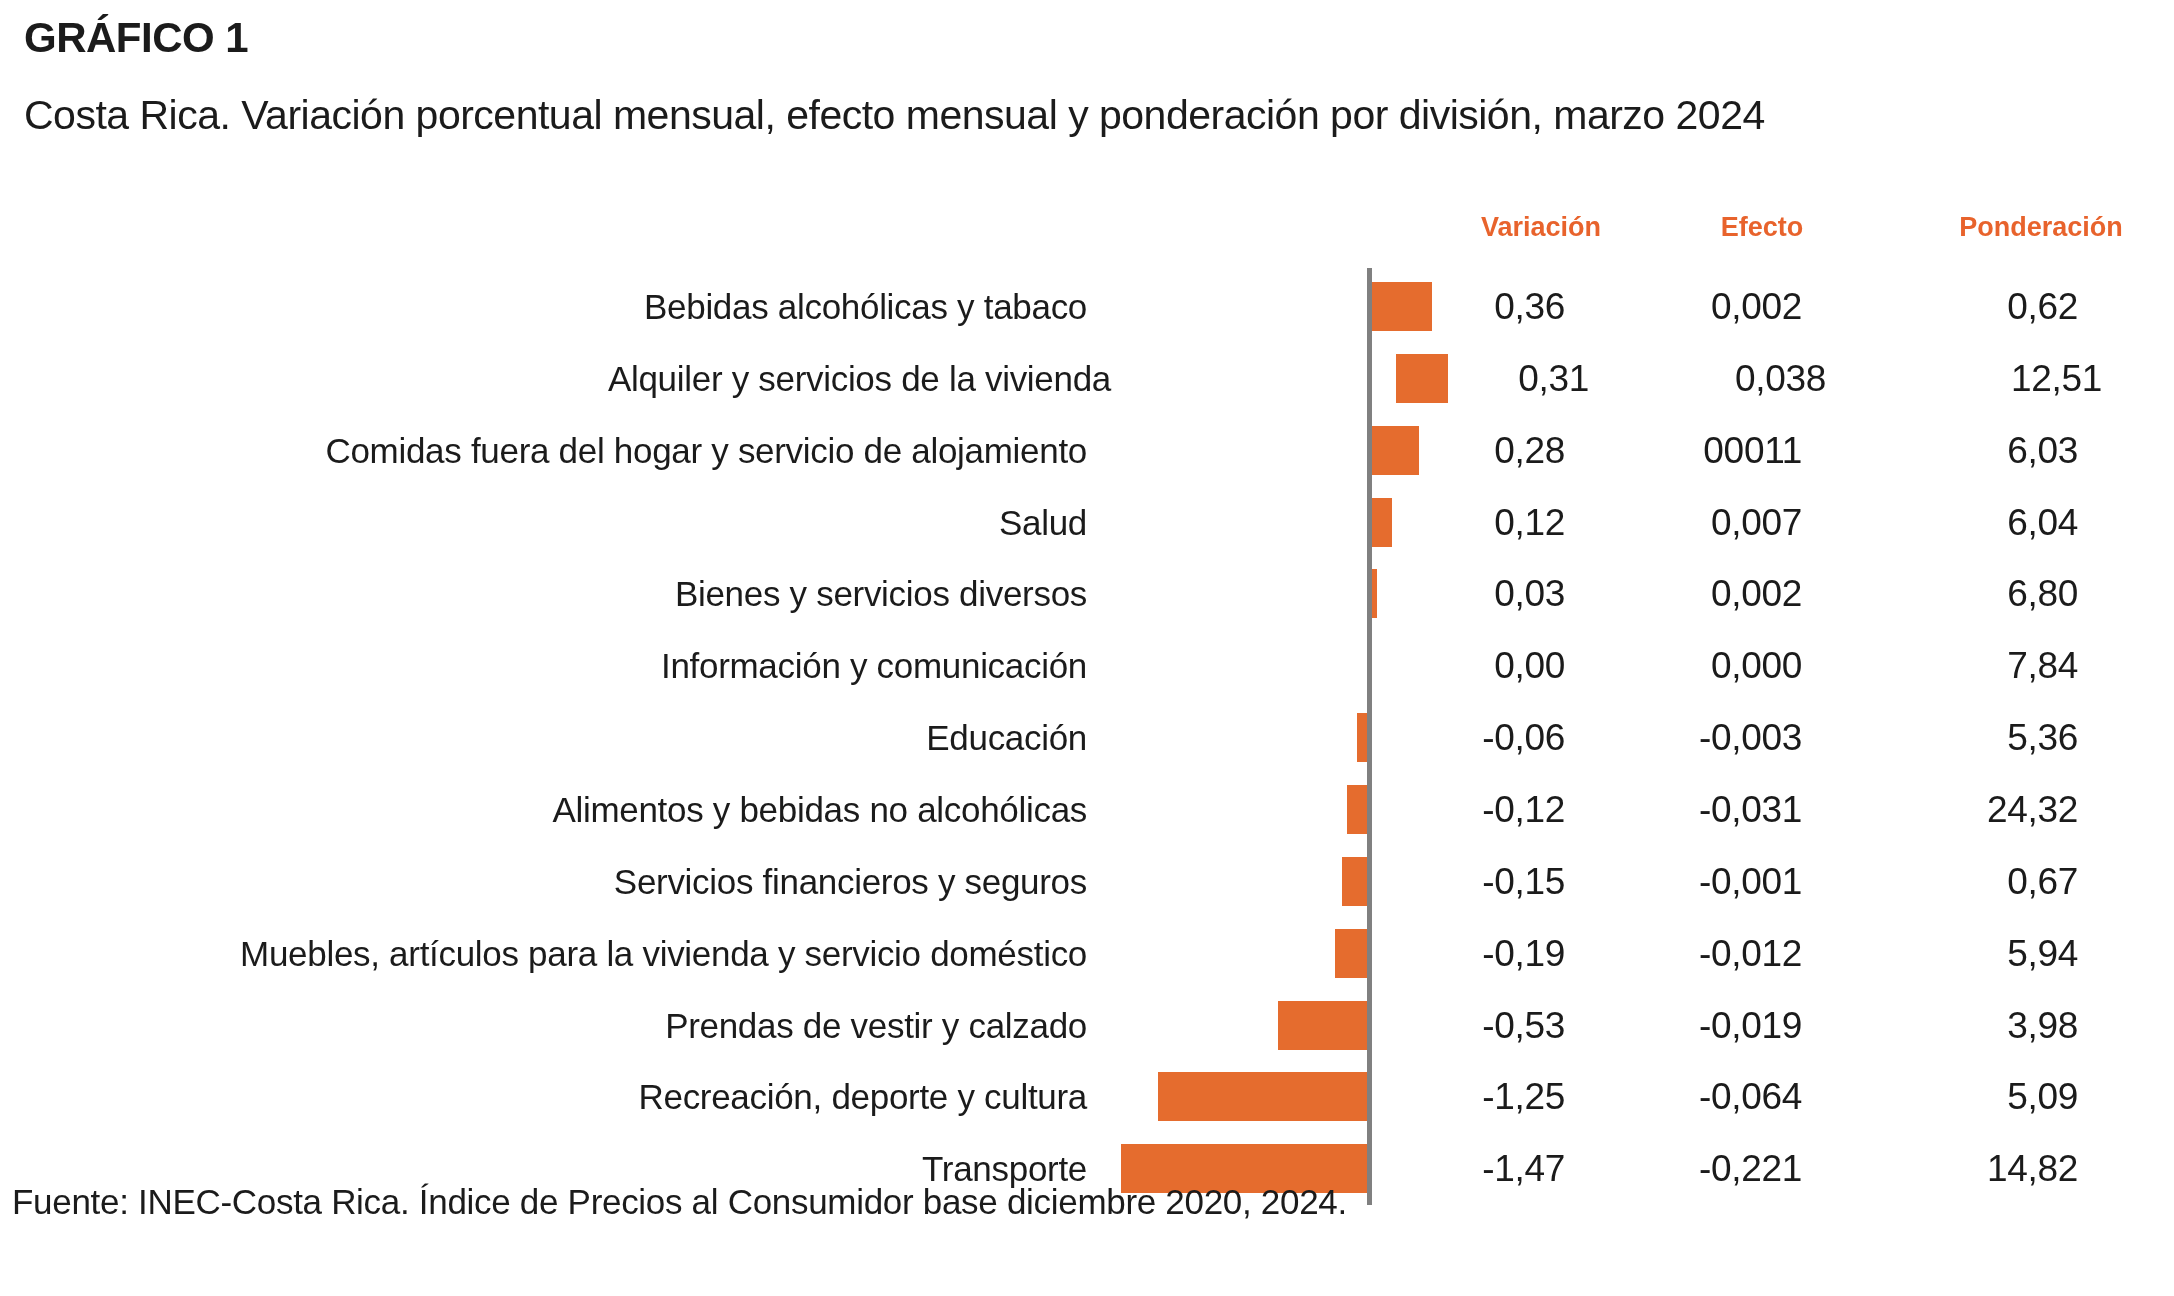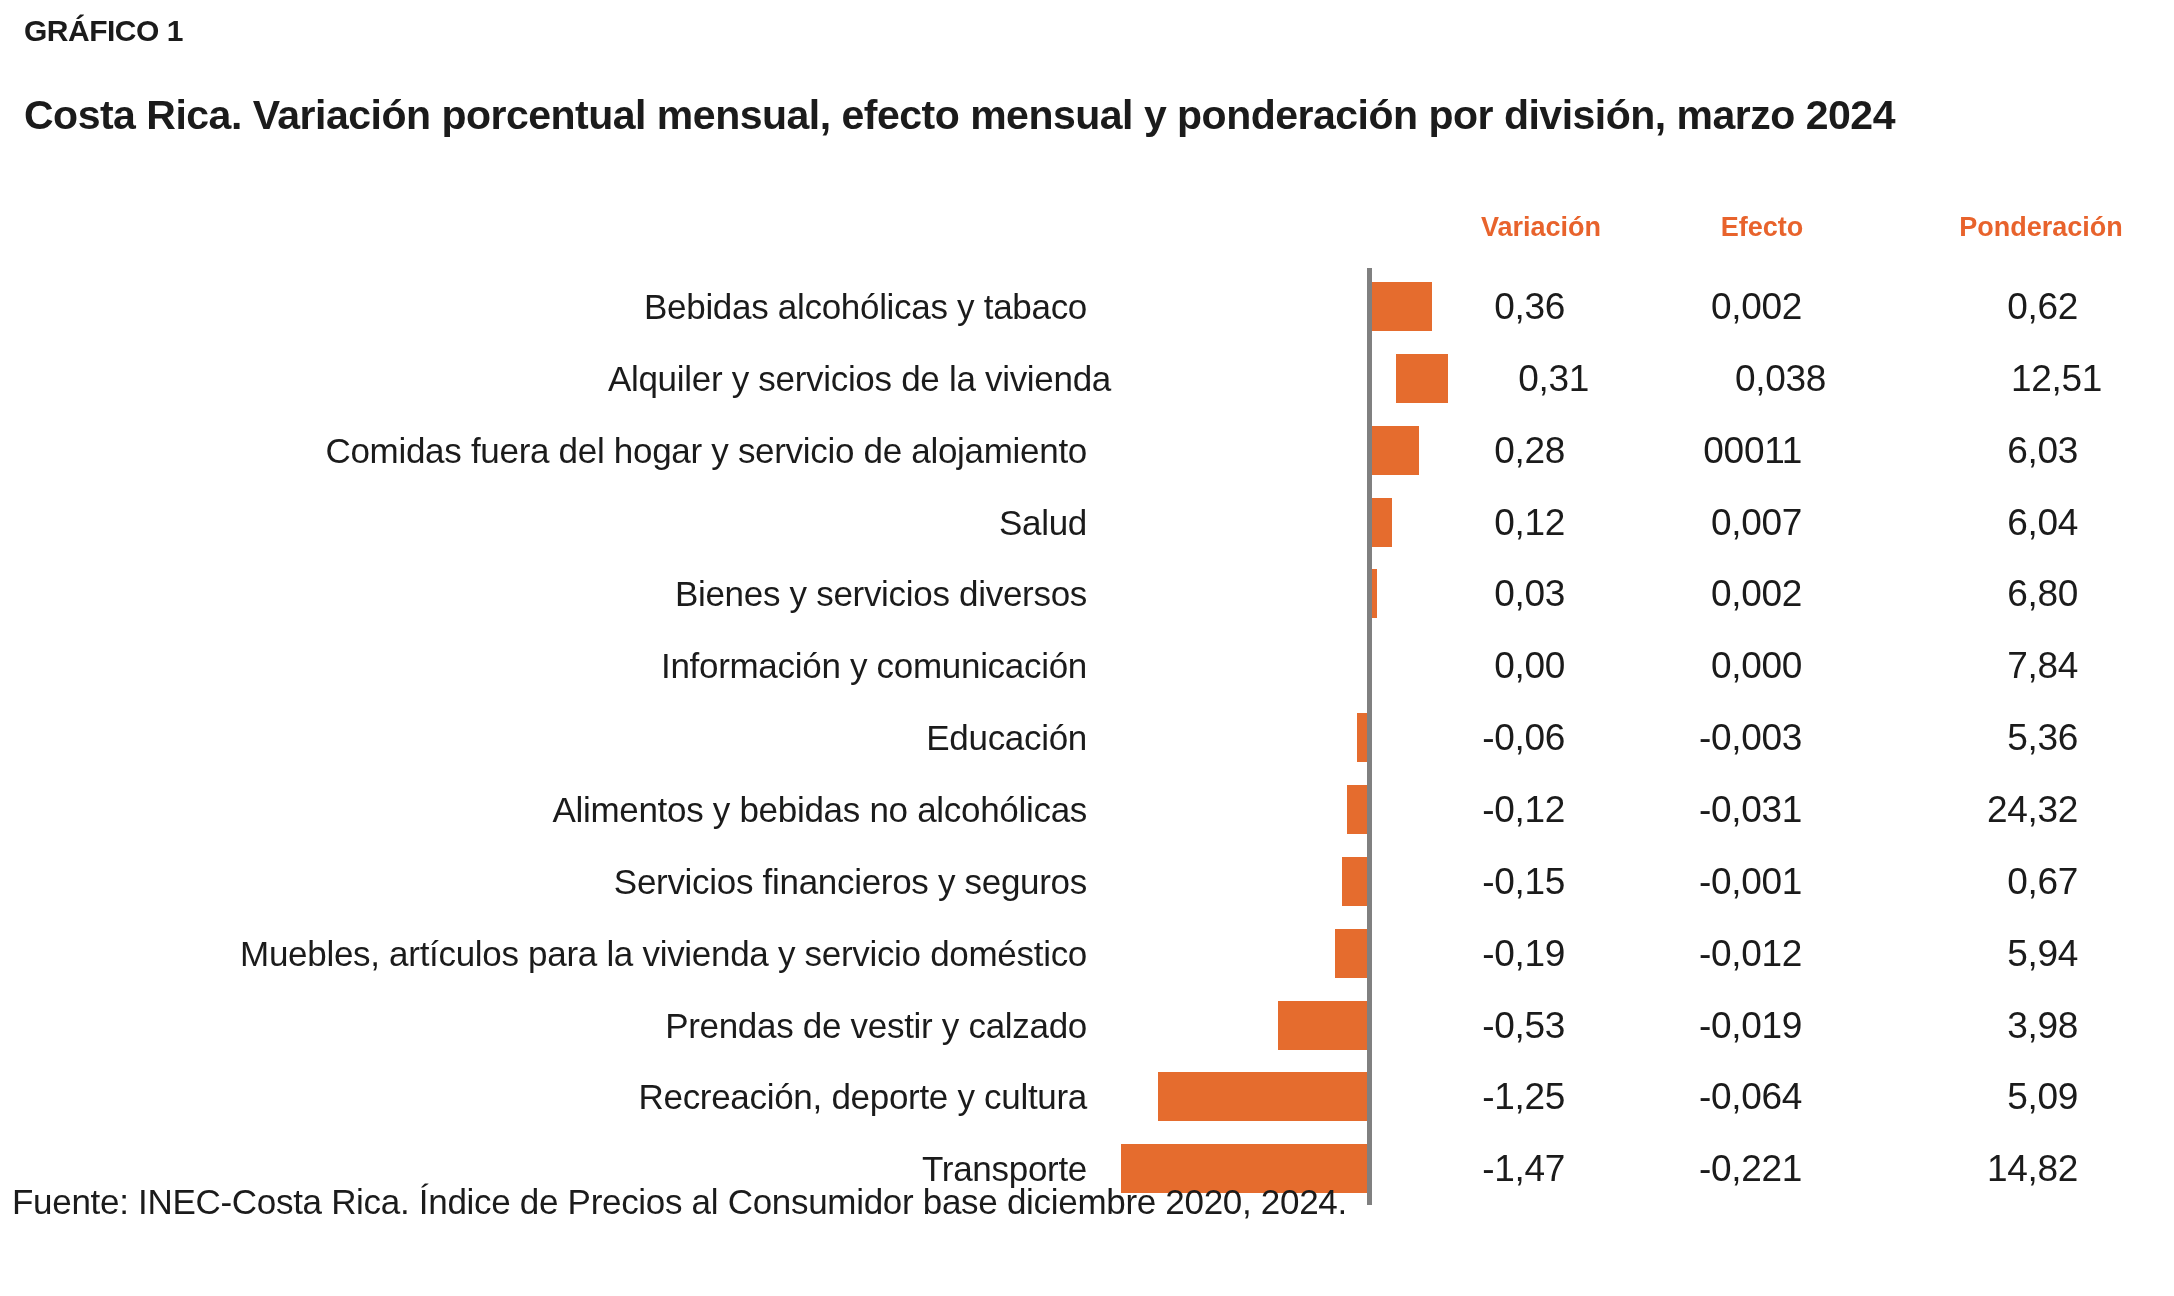--- a/index.html
+++ b/index.html
@@ -3,25 +3,25 @@
 <meta charset="utf-8">
 <style>
   html,body { margin:0; padding:0; background:#ffffff; }
   .stage {
     position:relative; width:2174px; height:1296px; background:#ffffff;
     font-family:"Liberation Sans", sans-serif; color:var(--ink,#1b1b1b);
     overflow:hidden;
   }
   .fig-label {
     position:absolute; left:24px; top:14px;
-    font-size:30px; font-weight:700; letter-spacing:-0.5px; white-space:nowrap;
+    font-size:42px; font-weight:700; letter-spacing:-0.5px; white-space:nowrap;
   }
   .fig-title {
     position:absolute; left:24px; top:92px;
-    font-size:41px; font-weight:700; letter-spacing:-0.5px; white-space:nowrap;
+    font-size:41px; font-weight:400; letter-spacing:-0.5px; white-space:nowrap;
   }
   .col-header {
     position:absolute; top:212px; width:250px; height:46px;
     text-align:center; font-size:27px; font-weight:700;
     color:var(--accent-orange,#e8632c); white-space:nowrap;
   }
   .col-variacion   { left:1416px; }
   .col-efecto      { left:1637px; }
   .col-ponderacion { left:1916px; }
   .axis-line {

